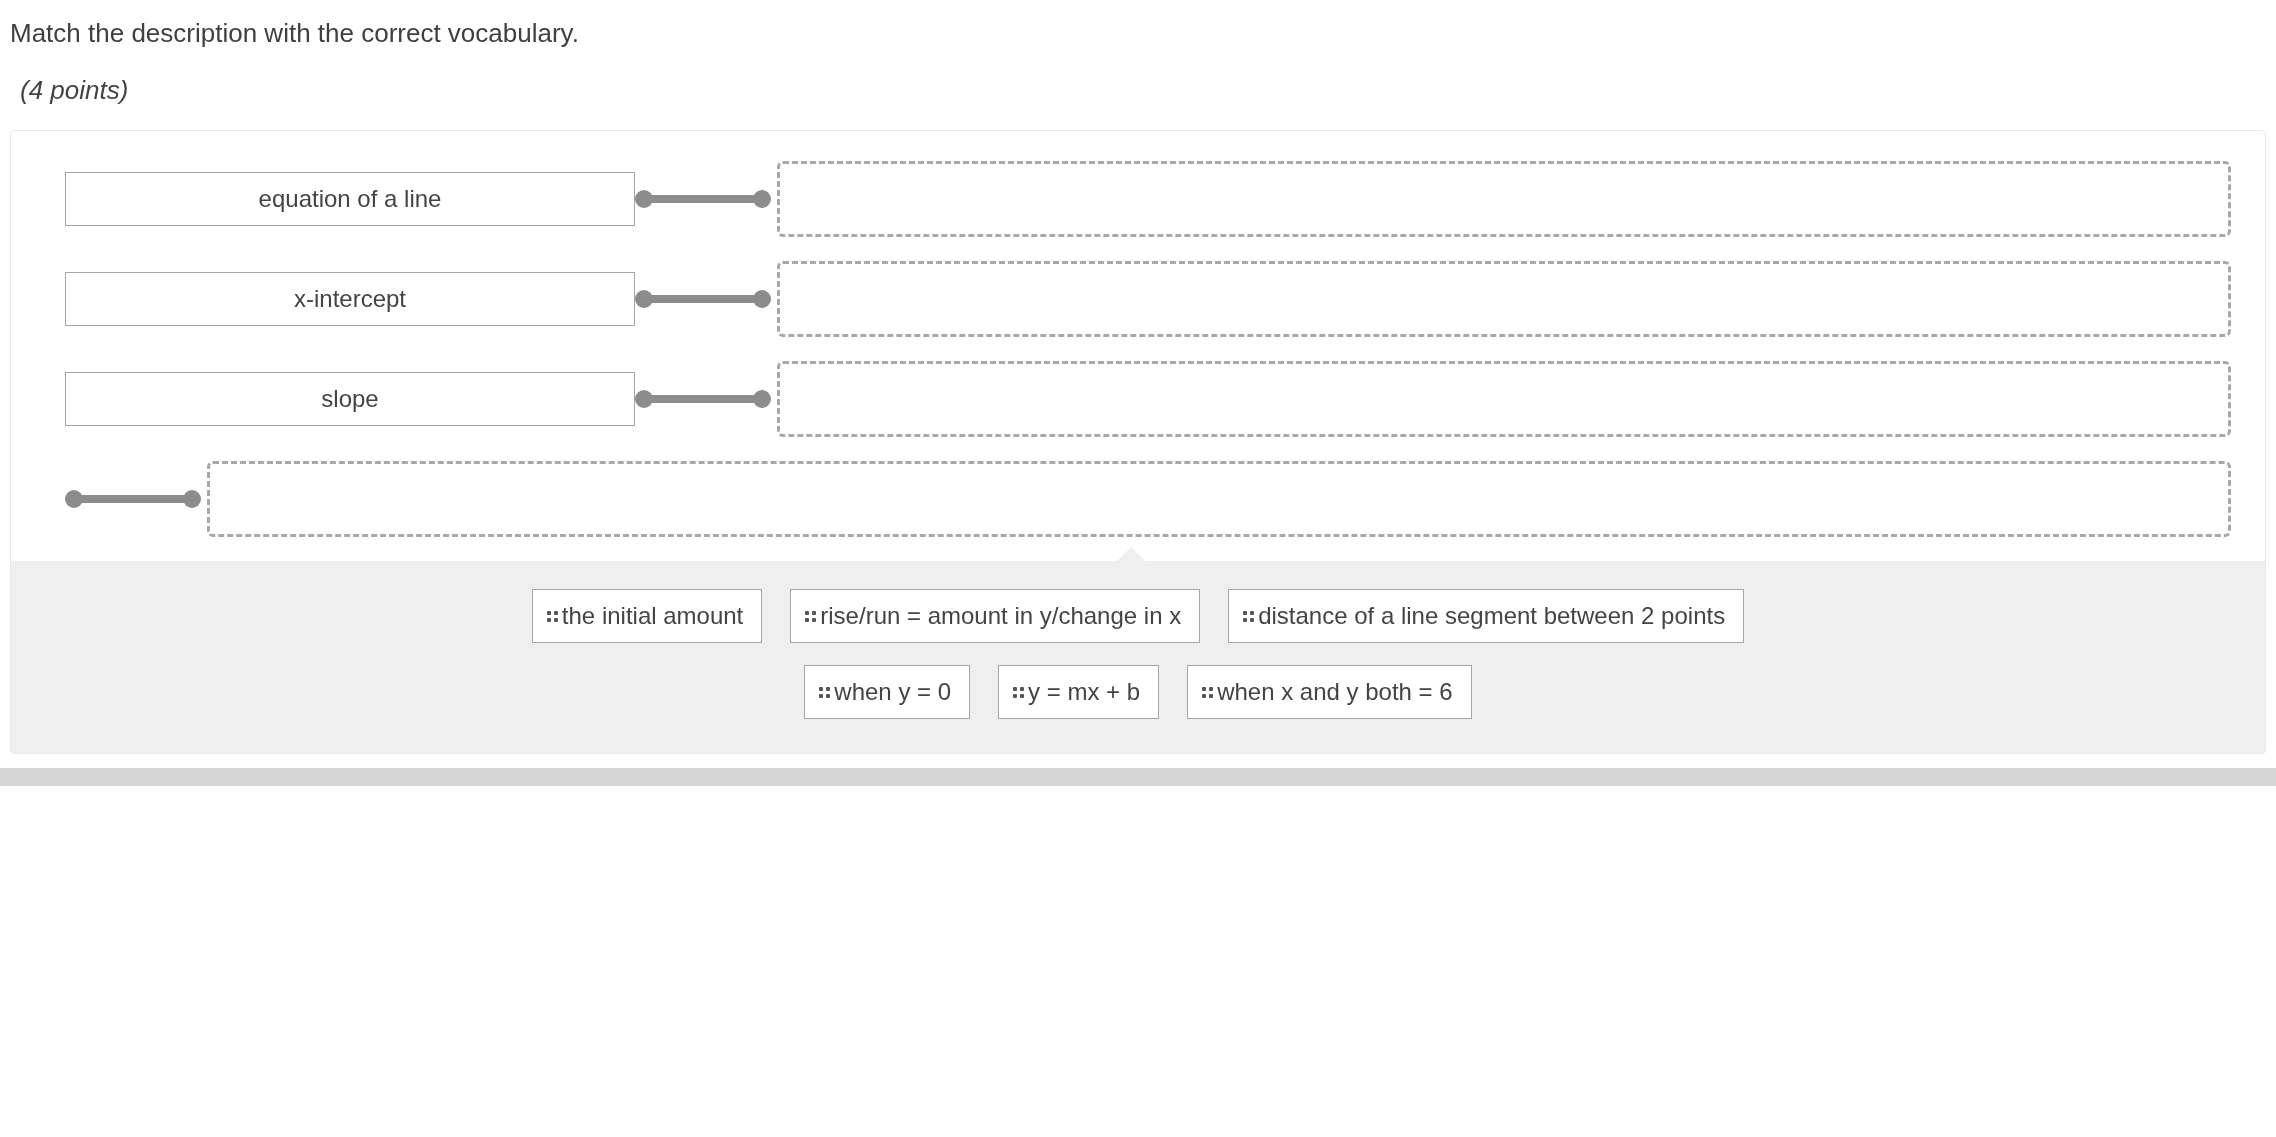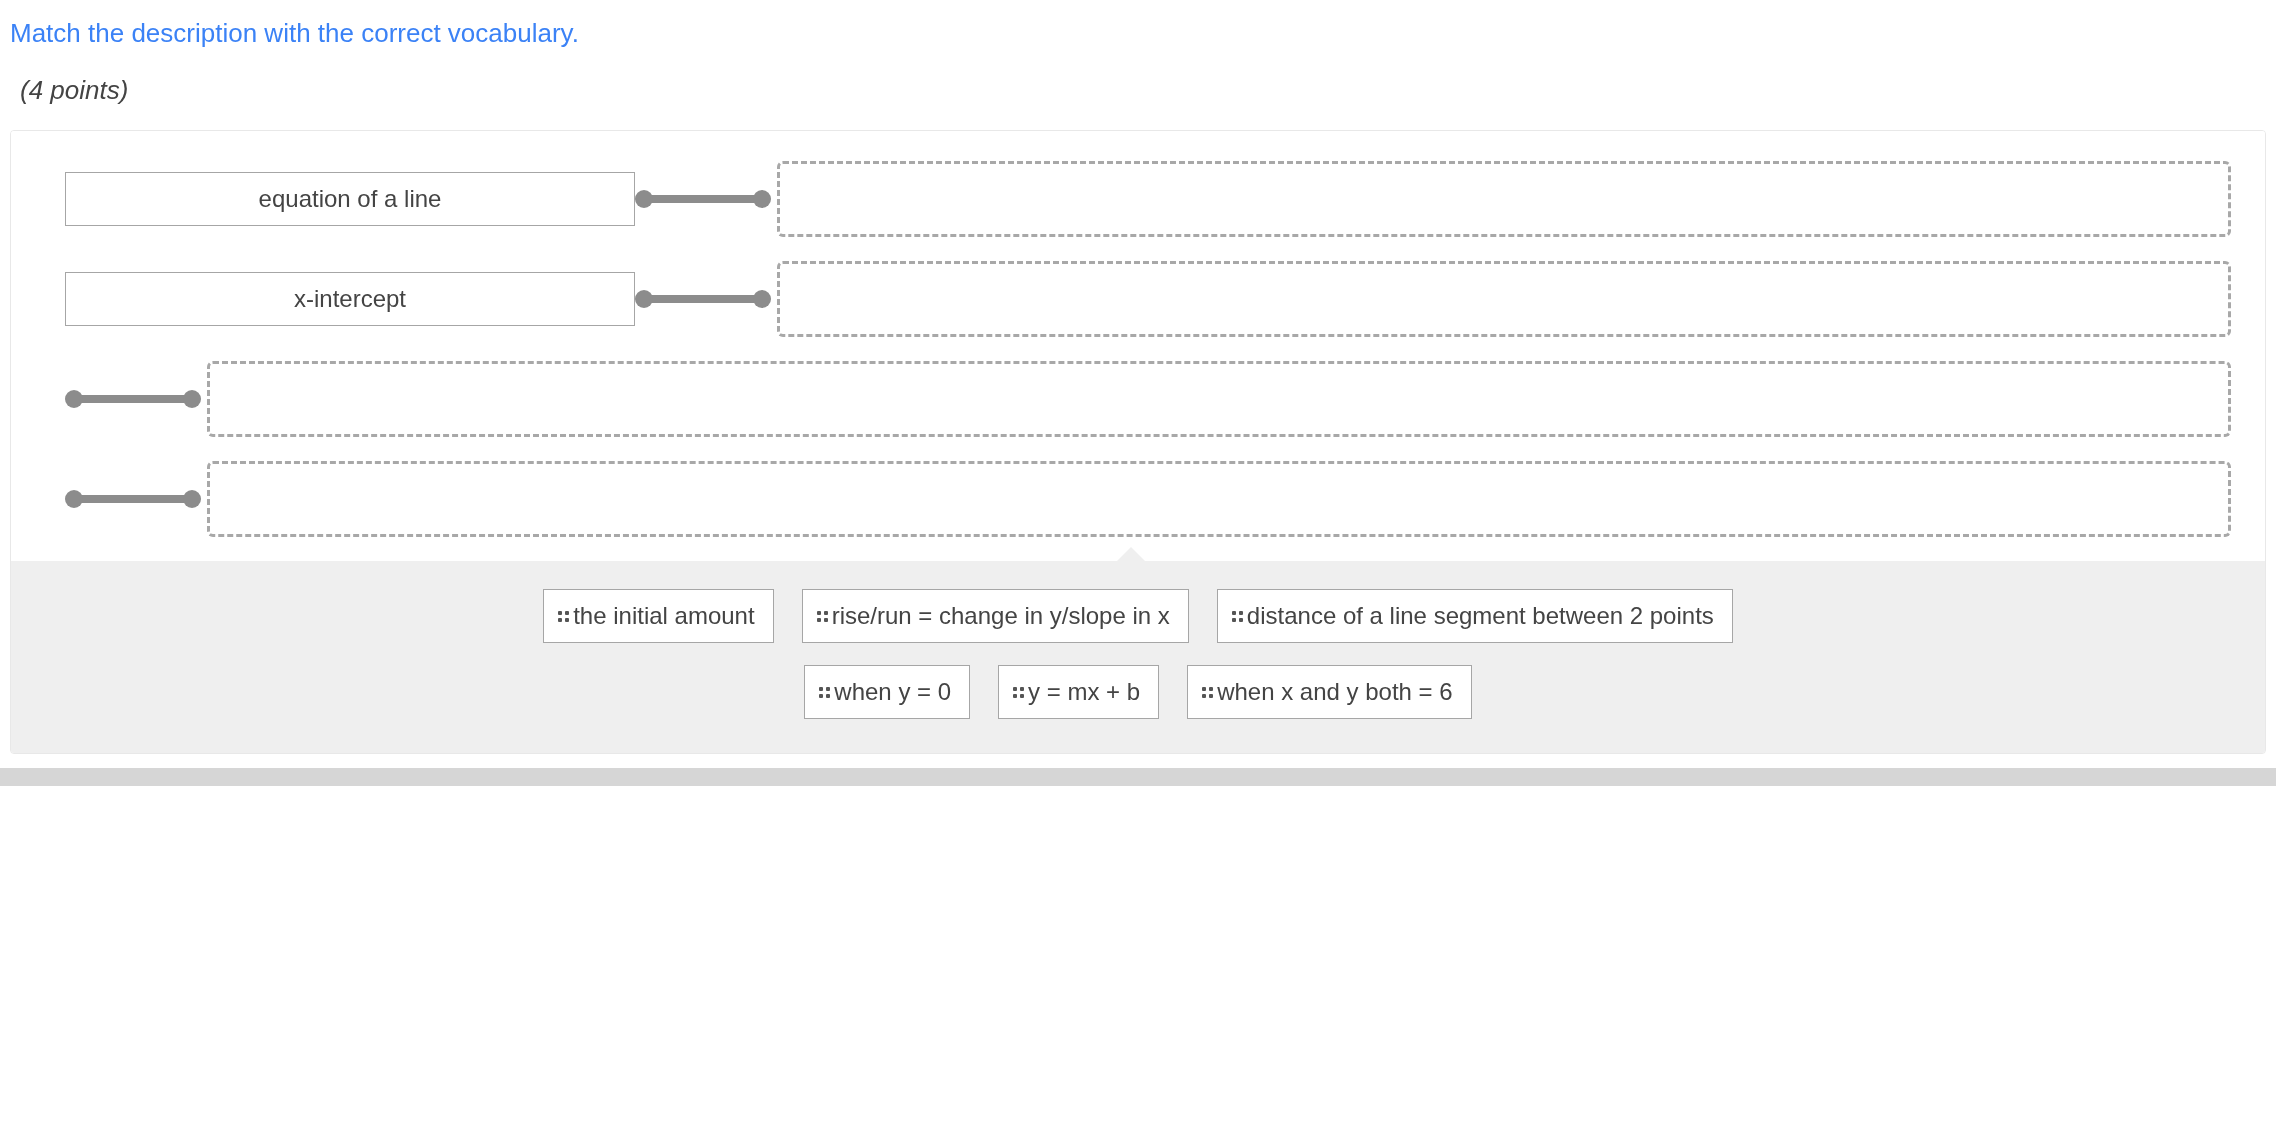--- a/index.html
+++ b/index.html
@@ -4,21 +4,21 @@
 <style>
   * { box-sizing: border-box; margin: 0; padding: 0; }
   body {
     font-family: Arial, Helvetica, sans-serif;
     background: #fff;
     color: #333;
     font-size: 24px;
   }
   .question-text {
     padding: 18px 10px 8px 10px;
-    color: #3b82f6;
+    color: #404040;
     font-size: 26px;
   }
   .points {
     font-style: italic;
     padding: 18px 28px 24px 20px;
     color: #444;
     font-size: 26px;
   }
   .exercise-container {
     border: 1px solid #e8e8e8;
@@ -156,20 +156,21 @@
 
     <div class="match-row">
       <div class="term-box">x-intercept</div>
       <div class="connector">
           <div class="bar"></div>
         </div>
       <div class="drop-zone"></div>
     </div>
 
     <div class="match-row">
+      <div class="term-box">slope</div>
       <div class="connector">
           <div class="bar"></div>
         </div>
       <div class="drop-zone"></div>
     </div>
 
     <div class="match-row">
       <div class="connector">
           <div class="bar"></div>
         </div>
@@ -189,21 +190,21 @@
           </span>
         <span>the initial amount</span>
       </div>
       <div class="option-chip">
         <span class="grip">
             <span></span>
             <span></span>
             <span></span>
             <span></span>
           </span>
-        <span>rise/run = change in y/slope in x</span>
+        <span>rise/run = amount in y/change in x</span>
       </div>
       <div class="option-chip">
         <span class="grip">
             <span></span>
             <span></span>
             <span></span>
             <span></span>
           </span>
         <span>distance of a line segment between 2 points</span>
       </div>

